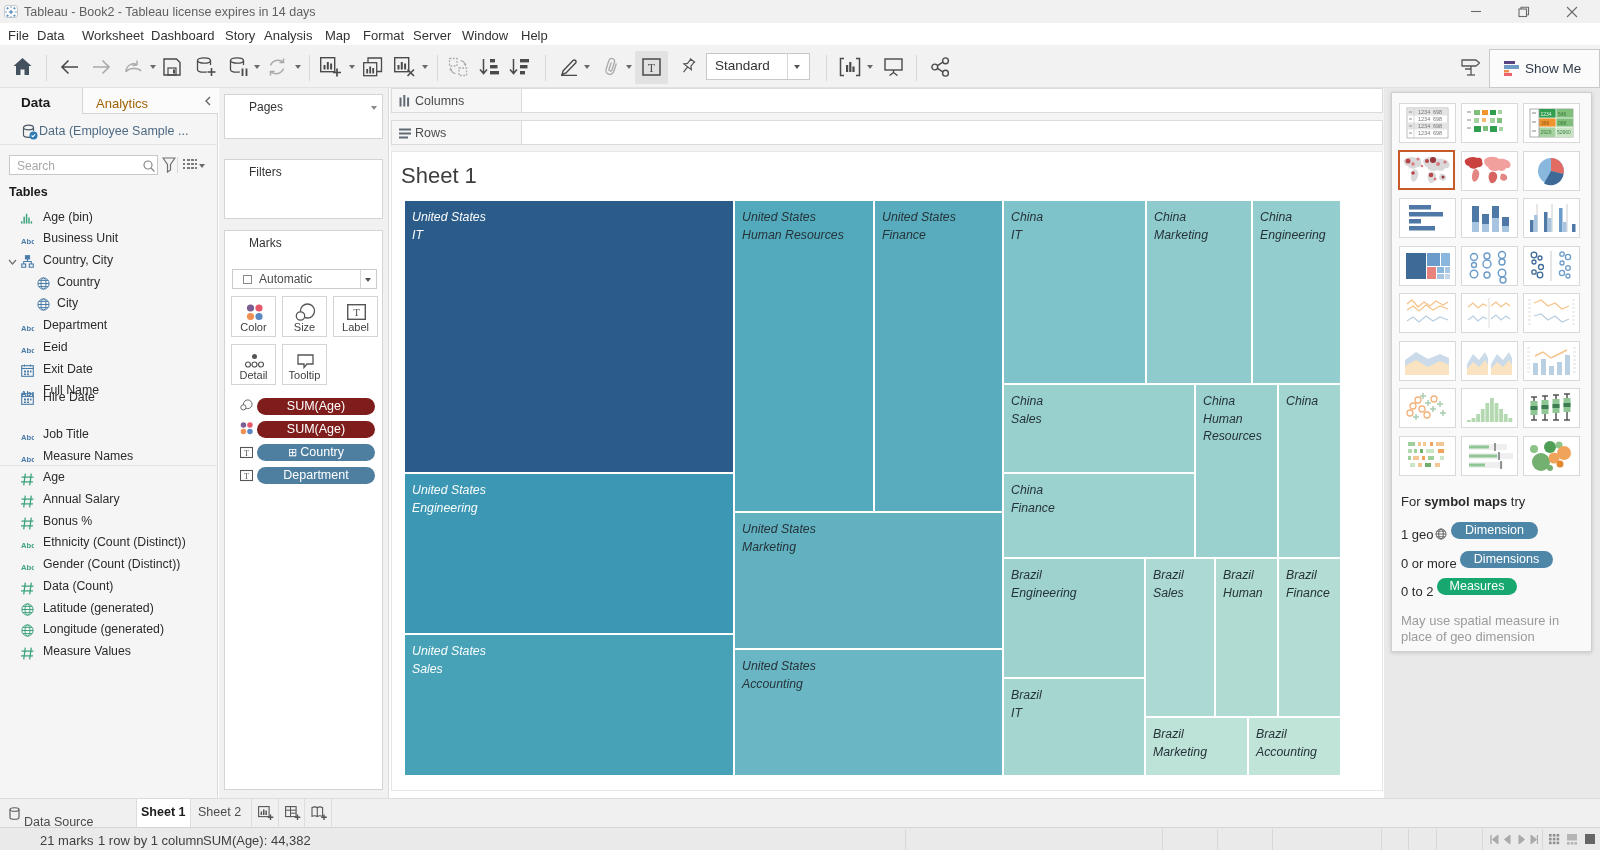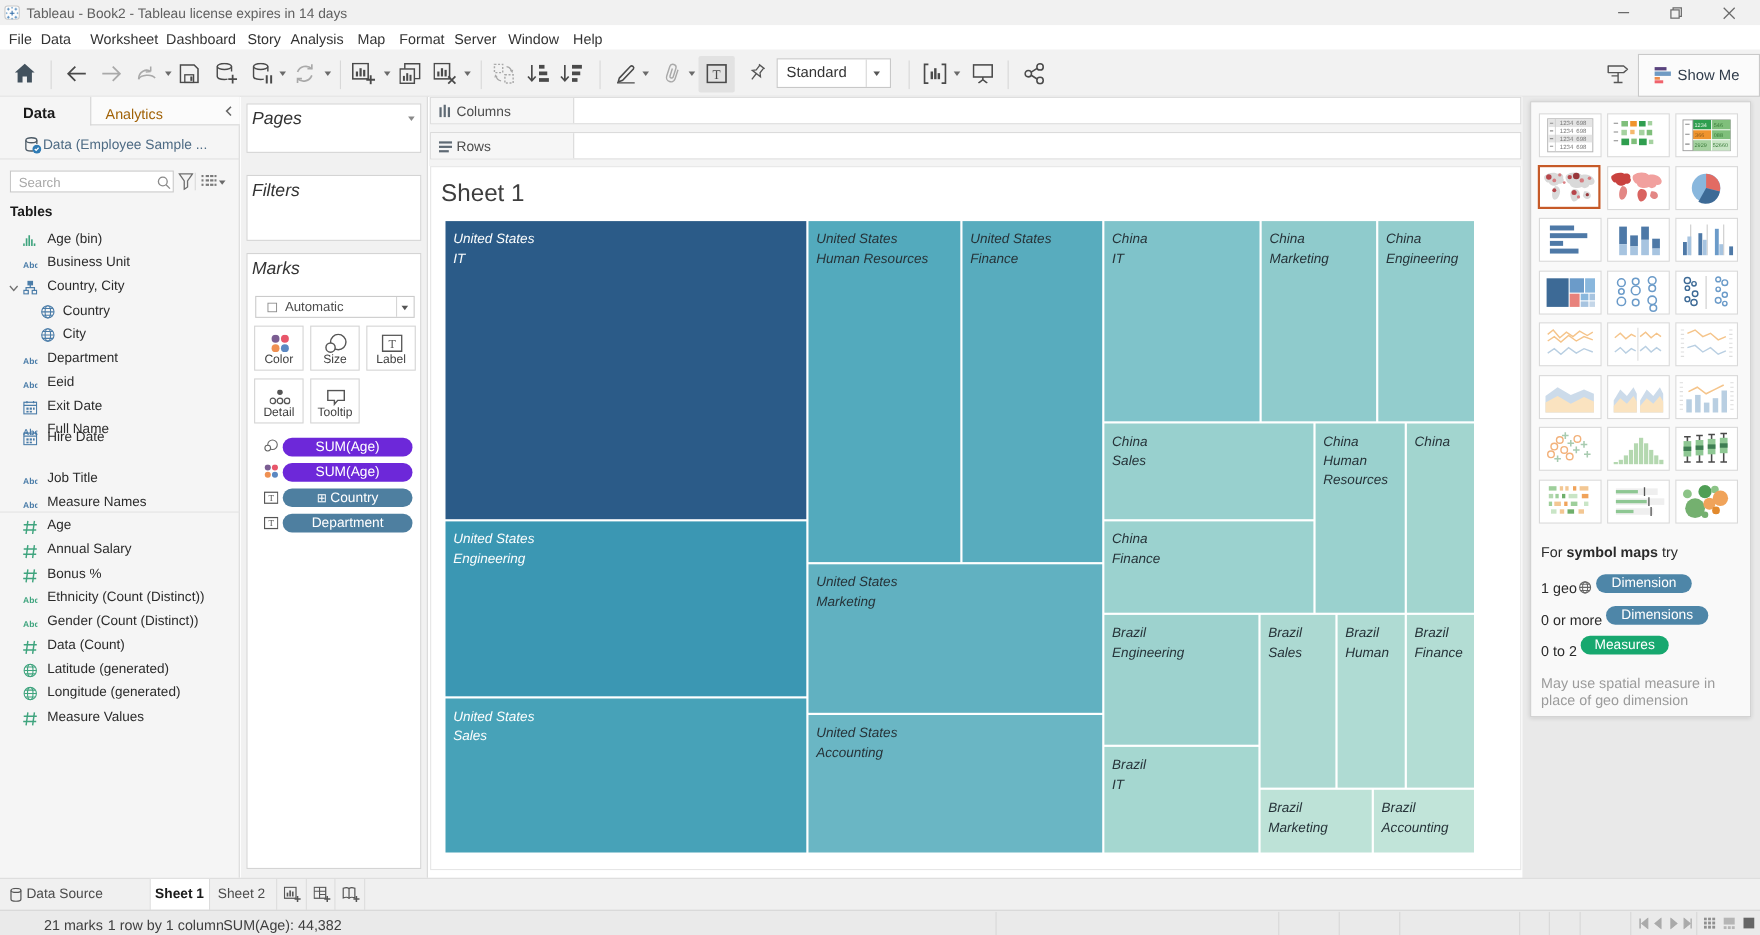--- a/index.html
+++ b/index.html
@@ -28,25 +28,25 @@
 #tables { left:9px; top:97px; font-size:12.5px; font-weight:bold; color:#1a1a1a; }
 .frow { position:absolute; left:0; width:218px; height:21.7px; }
 .ftext { position:absolute; left:43px; top:3px; font-size:12.3px; color:#2b2b2b; white-space:nowrap; }
 .fico { position:absolute; left:21px; top:4px; width:13px; height:13px; }
 .ind .ftext { left:57px; }
 .ind .fico { left:37px; }
 .ital { }
 
 #cpanel { left:219px; top:88px; width:170px; height:710px; background:#f1f1f1; border-right:1px solid #d9d9d9; }
 .card { position:absolute; background:#fff; border:1px solid #d4d4d4; }
-.cardtitle { position:absolute; left:4px; top:5px; font-size:16px; color:#333;font-style:italic; }
+.cardtitle { position:absolute; left:24px; top:5px; font-size:12px; color:#333; }
 .mbtn { position:absolute; width:45px; height:41px; background:#fff; border:1px solid #d4d4d4; }
 .mbtnlab { position:absolute; width:100%; text-align:center; bottom:3px; font-size:11px; color:#414141; }
 .pill { position:absolute; left:32px; width:118px; height:17px; border-radius:9px; color:#fff; font-size:12.5px; text-align:center; line-height:17px; }
-.pillg { background:#6d28d9; }
+.pillg { background:#7f1d1d; }
 .pillb { background:#4e7fa0; }
 .pillico { position:absolute; left:15px; width:13px; height:13px; }
 
 #sheetarea { left:390px; top:88px; width:994px; height:710px; background:#fff; }
 .shelf { position:absolute; background:#fff; border:1px solid #dbdbdb; }
 .shelflab { position:absolute; border-right:1px solid #dbdbdb; font-size:12.5px; color:#4c4c4c; }
 #sheettitle { left:401px; top:163px; font-size:22px; color:#3e3e3e; }
 #viewborder { left:391px; top:151px; width:992px; height:640px; border:1px solid #e6e6e6; }
 .tm { position:absolute; overflow:hidden; font-size:12.3px; line-height:17.5px; padding:8px 0 0 7px; color:#263339;font-style:italic; }
 .tmw { color:#fbfdfd; }
@@ -1034,21 +1034,21 @@
 <div class="smpill" style="left:1460px;top:551px;width:93px;background:#4e86a8">Dimensions</div>
 <div class="smtext" style="left:1401px;top:584px">0 to 2</div>
 <div class="smpill" style="left:1437px;top:578px;width:80px;background:#17a86f">Measures</div>
 <div class="smtext" style="left:1401px;top:613px;color:#9b9b9b;line-height:16px">May use spatial measure in<br>place of geo dimension</div>
 
 <div class="abs" id="tabbar">
   <svg class="abs" style="left:9px;top:8px" width="11" height="13" viewBox="0 0 11 13">
     <ellipse cx="5.5" cy="2.5" rx="4.5" ry="1.8" fill="none" stroke="#555" stroke-width="1.1"></ellipse>
     <path d="M1 2.5 V10.5 c0 1 2 1.8 4.5 1.8 s4.5-0.8 4.5-1.8 V2.5" fill="none" stroke="#555" stroke-width="1.1"></path>
   </svg>
-  <div class="abs" style="left:24px;top:6px;font-size:12.5px;color:#4c4c4c">Data Source</div>
+  <div class="abs" style="left:24px;top:16px;font-size:12.5px;color:#4c4c4c">Data Source</div>
   <div class="abs" style="left:136px;top:0;width:55px;height:29px;background:#fff;border-left:1px solid #dcdcdc;border-right:1px solid #dcdcdc"></div>
   <div class="abs" style="left:141px;top:6px;font-size:12.5px;color:#1a1a1a;font-weight:bold">Sheet 1</div>
   <div class="abs" style="left:198px;top:6px;font-size:12.5px;color:#4c4c4c">Sheet 2</div>
   <div class="abs" style="left:251px;top:0;width:1px;height:29px;background:#dddddd"></div>
   <div class="abs" style="left:278px;top:0;width:1px;height:29px;background:#dddddd"></div>
   <div class="abs" style="left:304px;top:0;width:1px;height:29px;background:#dddddd"></div>
   <div class="abs" style="left:331px;top:0;width:1px;height:29px;background:#dddddd"></div>
   <svg class="abs" style="left:258px;top:7px" width="16" height="15" viewBox="0 0 16 15">
     <rect x="0.6" y="0.6" width="10.5" height="10" fill="none" stroke="#555" stroke-width="1.1"></rect>
     <g fill="#555">

